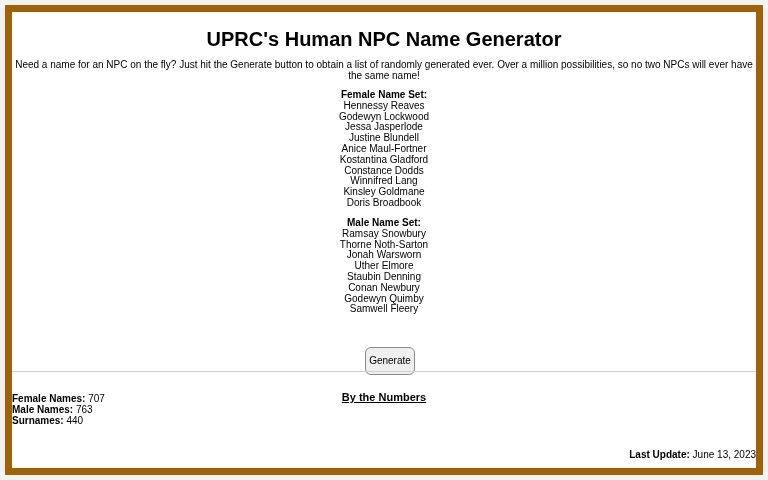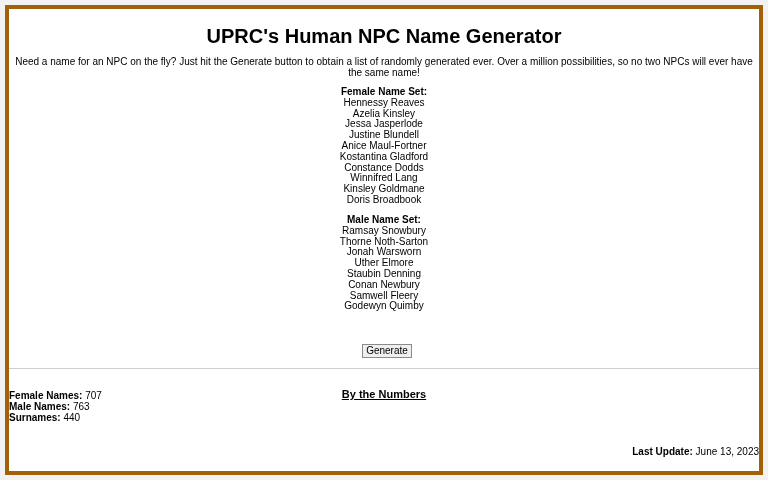--- a/index.html
+++ b/index.html
@@ -3,80 +3,80 @@
   <meta charset="utf-8">
   <style>
     html, body { margin: 0; padding: 0; }
     body {
       width: 768px; height: 480px; background: #f2f2f2;
       font-family: "Liberation Sans", sans-serif; color: #000;
       overflow: hidden; position: relative;
     }
     .panel {
       position: absolute; left: 5px; top: 5px; width: 758px; height: 470px;
-      background: #fff; border: 4px solid #a16207; box-sizing: border-box;
+      background: #fff; border: 7px solid #a16207; box-sizing: border-box;
     }
     h1 {
       position: absolute; top: 16px; left: 0; right: 0; margin: 0;
       text-align: center; font-size: 20px; font-weight: bold;
     }
     .intro {
       position: absolute; top: 47px; left: 0; right: 0; margin: 0;
       text-align: center; font-size: 10px; line-height: 11px;
     }
     .set { position: absolute; left: 0; right: 0; text-align: center; font-size: 10px; line-height: 10.8px; }
     .set .head { font-weight: bold; }
     .set .name { display: block; }
     #female-set { top: 78px; text-align: center; }
     #male-set { top: 206px; }
     .gen-btn {
-      position: absolute; left: 353px; top: 335px; width: 50px; height: 14px;
+      position: absolute; left: 353px; top: 335px; width: 50px; height: 28px;
       font-family: "Liberation Sans", sans-serif; font-size: 10px; line-height: 12px;
-      padding: 0; background: #efefef; border: 1px solid #8a8a8a; border-radius: 0; color: #000;
+      padding: 0; background: #efefef; border: 1px solid #8a8a8a; border-radius: 6px; color: #000;
     }
     .divider { position: absolute; left: 0; right: 0; top: 359px; height: 1px; background: #d0d0d0; }
     .stats-title {
       position: absolute; top: 371px; left: 0; right: 0; text-align: center;
       font-size: 11px; font-weight: bold; text-decoration: underline; margin: 8px;
     }
     .stats { position: absolute; top: 381px; left: 0; right: 0; font-size: 10px; line-height: 11px; }
     .stats b { font-weight: bold; }
     .update { position: absolute; top: 437px; left: 0; right: 0; text-align: right; font-size: 10px; }
   </style>
 </head>
 <body>
 
 <div class="panel">
   <h1>UPRC's Human NPC Name Generator</h1>
   <p class="intro">Need a name for an NPC on the fly? Just hit the Generate button to obtain a list of randomly generated ever. Over a million possibilities, so no two NPCs will ever have the same name!</p>
 
   <div class="set" id="female-set">
     <span class="name head">Female Name Set:</span>
     <span class="name">Hennessy Reaves</span>
-    <span class="name">Azelia Kinsley</span>
+    <span class="name">Godewyn Lockwood</span>
     <span class="name">Jessa Jasperlode</span>
     <span class="name">Justine Blundell</span>
     <span class="name">Anice Maul-Fortner</span>
     <span class="name">Kostantina Gladford</span>
     <span class="name">Constance Dodds</span>
     <span class="name">Winnifred Lang</span>
     <span class="name">Kinsley Goldmane</span>
     <span class="name">Doris Broadbook</span>
   </div>
 
   <div class="set" id="male-set">
     <span class="name head">Male Name Set:</span>
     <span class="name">Ramsay Snowbury</span>
     <span class="name">Thorne Noth-Sarton</span>
     <span class="name">Jonah Warsworn</span>
     <span class="name">Uther Elmore</span>
     <span class="name">Staubin Denning</span>
     <span class="name">Conan Newbury</span>
+    <span class="name">Godewyn Quimby</span>
     <span class="name">Samwell Fleery</span>
-    <span class="name">Godewyn Quimby</span>
   </div>
 
   <button class="gen-btn">Generate</button>
 
   <div class="divider"></div>
 
   <p class="stats-title">By the Numbers</p>
   <div class="stats">
     <div><b>Female Names:</b> <span>707</span></div>
     <div><b>Male Names:</b> <span>763</span></div>

